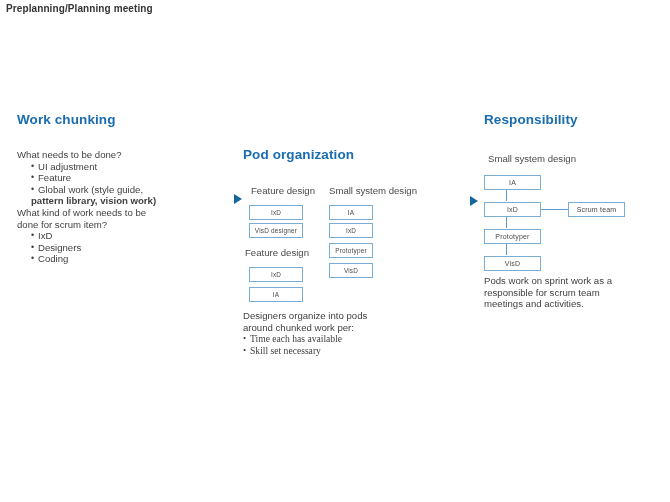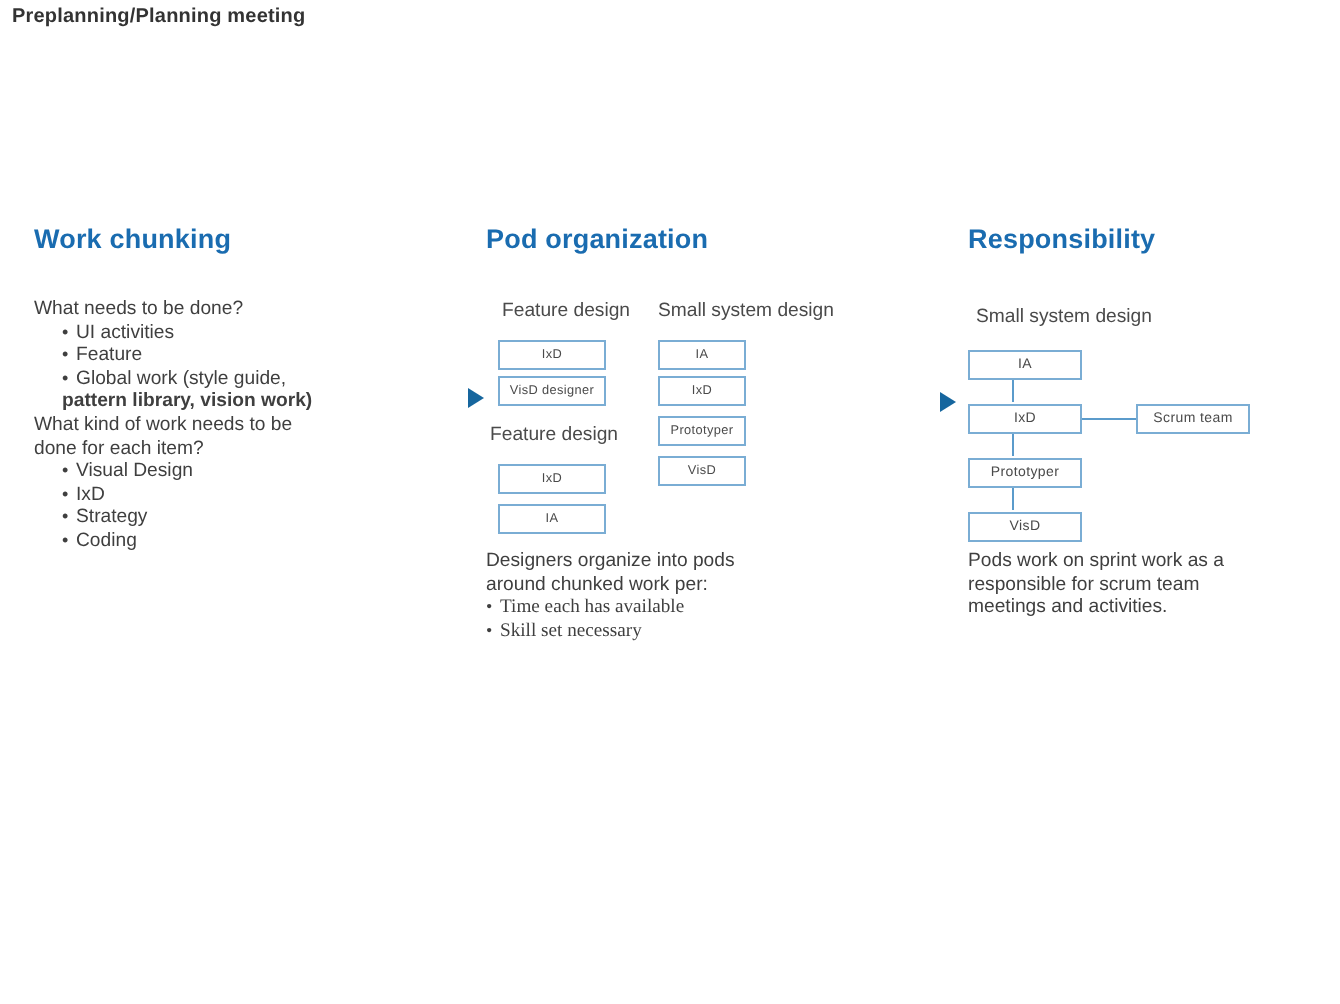--- a/index.html
+++ b/index.html
@@ -26,21 +26,21 @@
     color: #333333;
     letter-spacing: 0.1px;
   }
 
   
   .column {
     position: absolute;
     top: 112px;
   }
   #col-work      { left: 17px;  width: 205px; }
-  #col-pod       { left: 243px; width: 225px; }
+  #col-pod       { left: 243px; width: 225px; margin-top: 35px; }
   #col-resp      { left: 484px; width: 175px; }
 
   .col-heading {
     font-size: 13.5px;
     font-weight: bold;
     color: #1a6cb0;
     line-height: 15px;
     margin: 0 0 0 0;
     letter-spacing: 0.1px;
   }
@@ -170,31 +170,30 @@
 <body>
 
 <div id="slide-title">Preplanning/Planning meeting</div>
 
 <div class="column" id="col-work">
   <div class="col-heading">Work chunking</div>
 
   <div id="work-body">
     <div class="para">What needs to be done?</div>
     <ul class="bullets indent">
-      <li>UI activities</li>
+      <li>UI adjustment</li>
       <li>Feature</li>
       <li>Global work (style guide,</li>
     </ul>
     <div class="para cont-line" style="padding-left:14px">pattern library, vision work)</div>
     <div class="para">What kind of work needs to be</div>
-    <div class="para">done for each item?</div>
+    <div class="para">done for scrum item?</div>
     <ul class="bullets indent">
-      <li>Visual Design</li>
       <li>IxD</li>
-      <li>Strategy</li>
+      <li>Designers</li>
       <li>Coding</li>
     </ul>
   </div>
 </div>
 
 <div class="arrow" id="arrow-1">
   <div class="shaft"></div>
   <div class="head"></div>
 </div>
 

